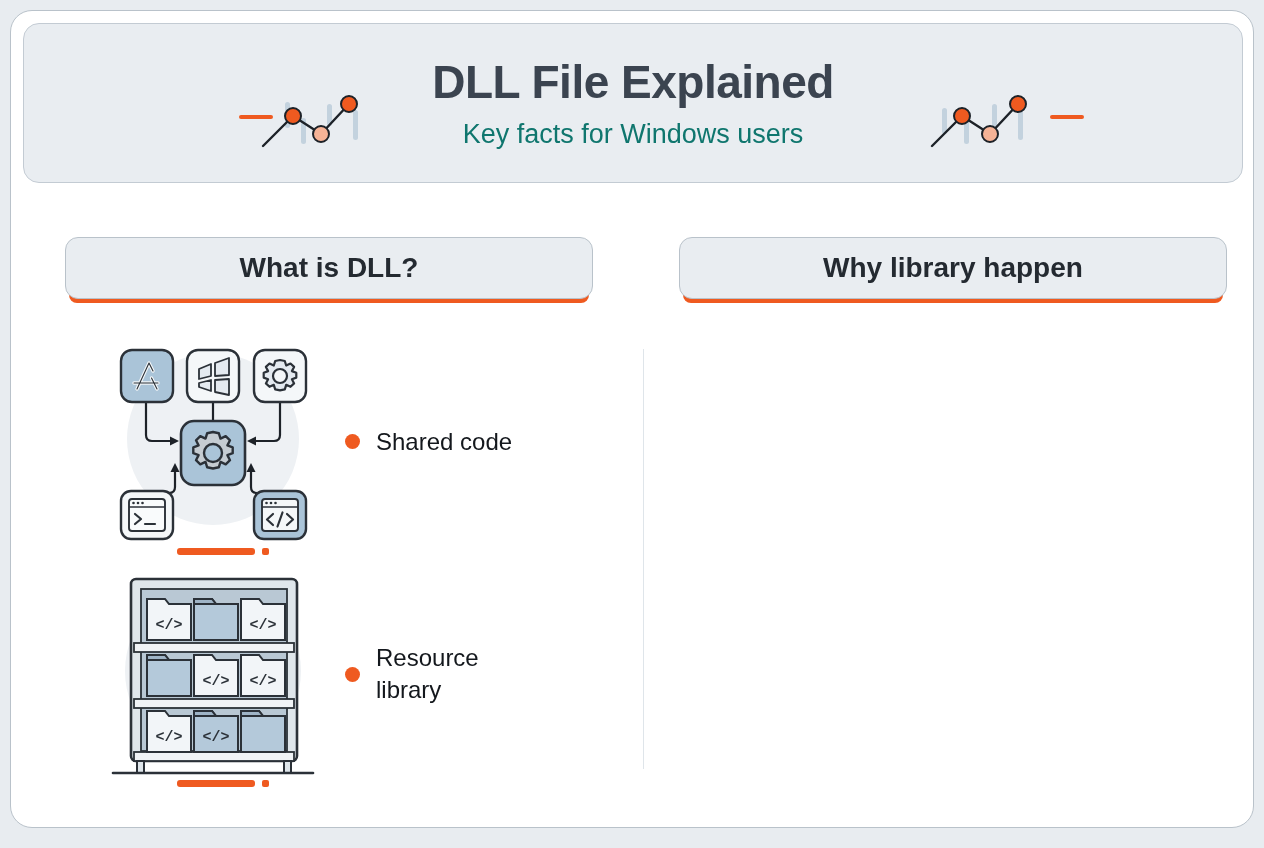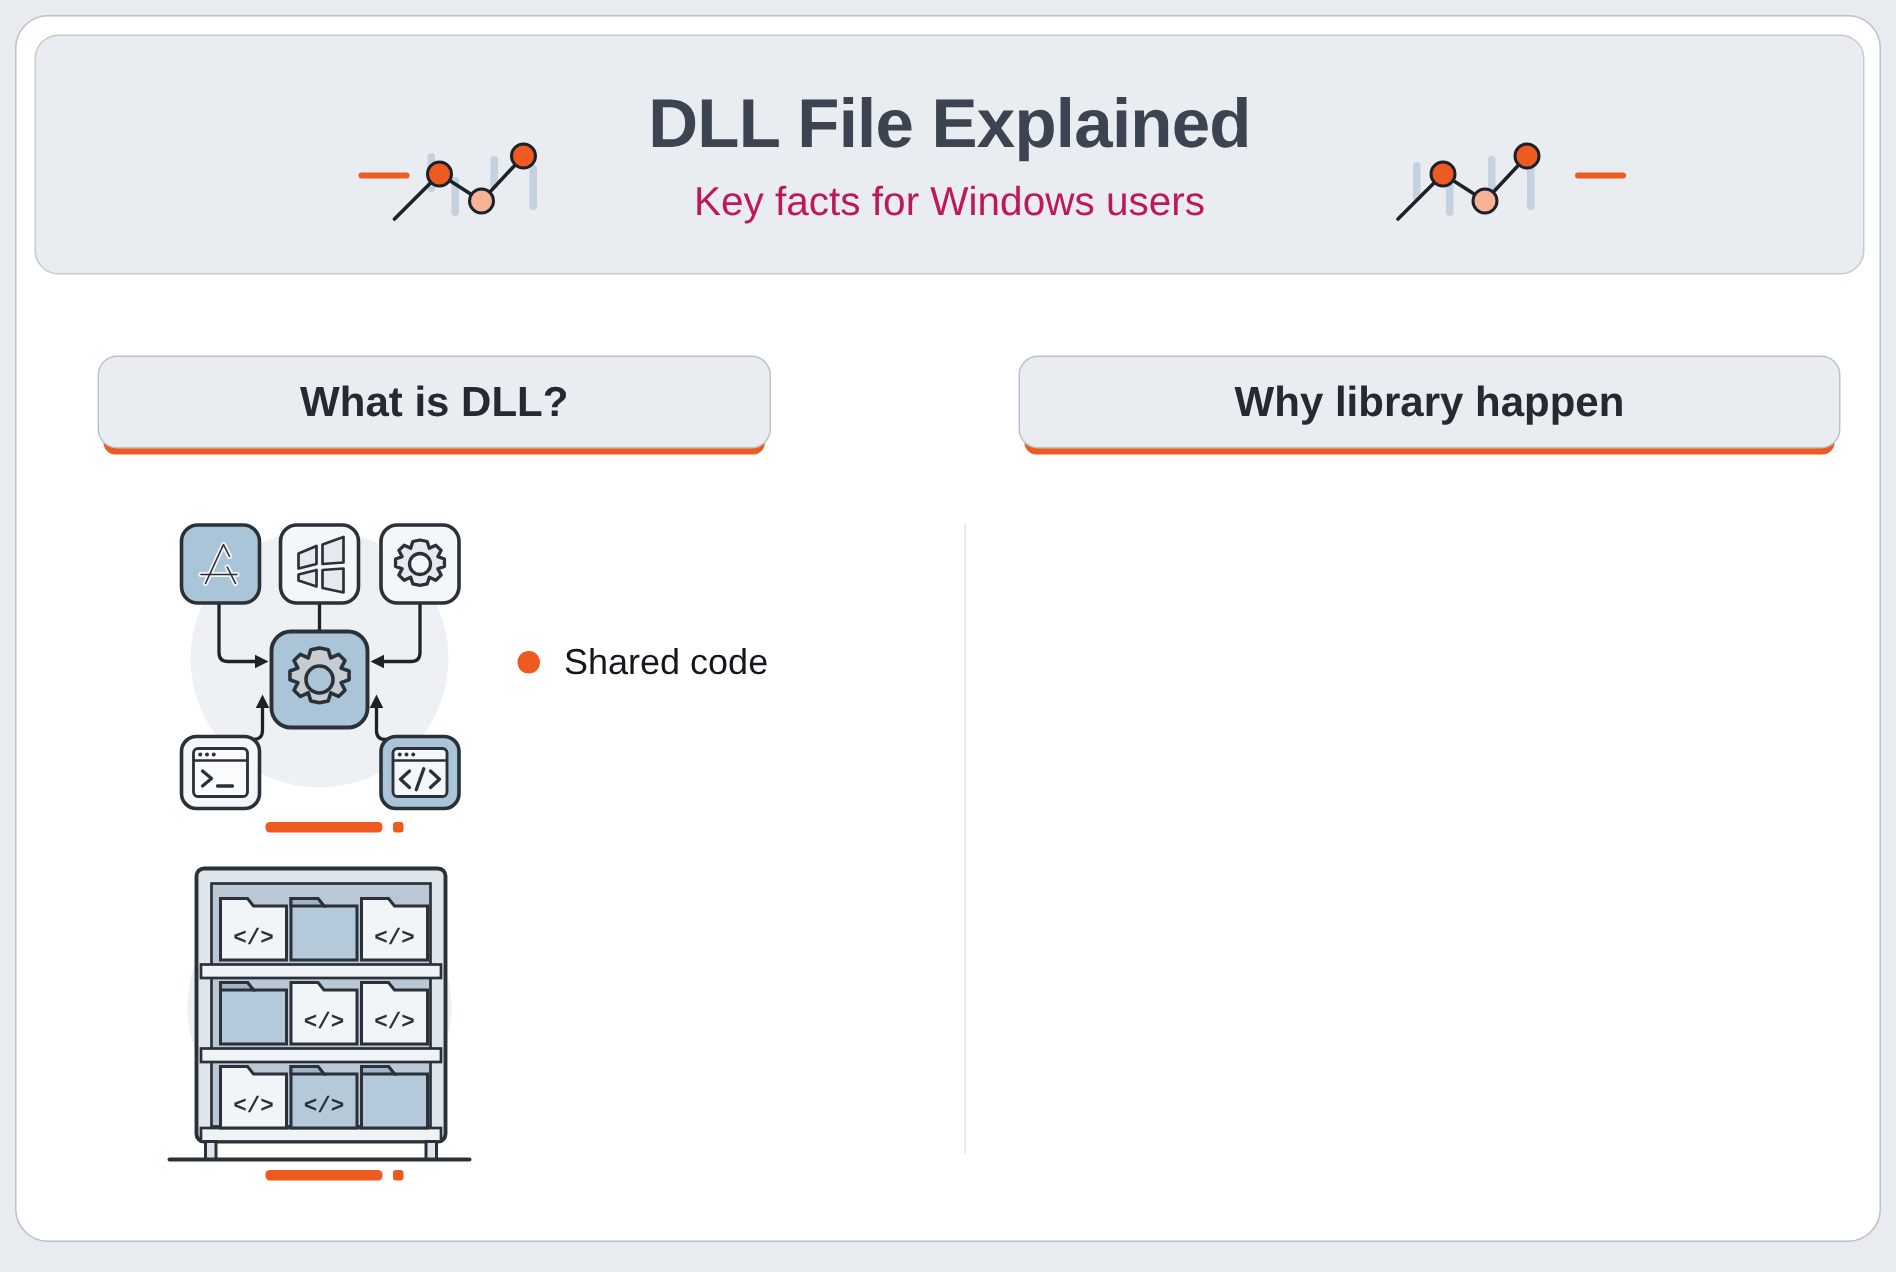--- a/index.html
+++ b/index.html
@@ -55,21 +55,21 @@
     font-size: 46px;
     font-weight: bold;
     color: #3b4450;
     letter-spacing: -0.5px;
     margin: 0 0 16px 0;
     white-space: nowrap;
   }
   .subtitle {
     font-size: 27px;
     font-weight: normal;
-    color: #be185d;
+    color: #0f766e;
     margin: 0;
     white-space: nowrap;
   }
 
   
   .deco {
     position: absolute;
     top: 58px;
     width: 170px;
     height: 72px;
@@ -99,21 +99,21 @@
     height: 420px;
     background: #dfe5ea;
   }
 
   
   .pill-wrap {
     position: absolute;
     top: 38px;
     height: 68px;
   }
-  .pill-wrap.l { left: 42px;  width: 449px; }
+  .pill-wrap.l { left: 42px;  width: 528px; }
   .pill-wrap.r { left: 46px;  width: 548px; }
   .pill {
     position: relative;
     width: 100%;
     height: 62px;
     background: #e9edf1;
     border: 1px solid #b9c2ca;
     border-radius: 13px;
     box-sizing: border-box;
     display: flex;
@@ -385,20 +385,25 @@
               <path d="M140 152 h18 l4 5 h-22 Z" fill="#9fb4c6" stroke="#2b3138" stroke-width="2"></path>
             </g>
 
             <rect x="36" y="202" width="7" height="12" fill="#dfe6eb" stroke="#2b3138" stroke-width="2"></rect>
             <rect x="183" y="202" width="7" height="12" fill="#dfe6eb" stroke="#2b3138" stroke-width="2"></rect>
             <line x1="12" y1="214" x2="212" y2="214" stroke="#2b3138" stroke-width="2.6" stroke-linecap="round"></line>
           </svg>
           <div class="accent"></div>
           <div class="accent-dot"></div>
         </div>
+        <div class="label">
+          <span class="bullet"></span>
+          <span class="label-text">Resource
+library</span>
+        </div>
       </div>
     </div>
 
     <div class="col">
 
       <div class="pill-wrap r">
         <div class="pill-underline"></div>
         <div class="pill">
           <span class="pill-text">Why library happen</span>
         </div>

